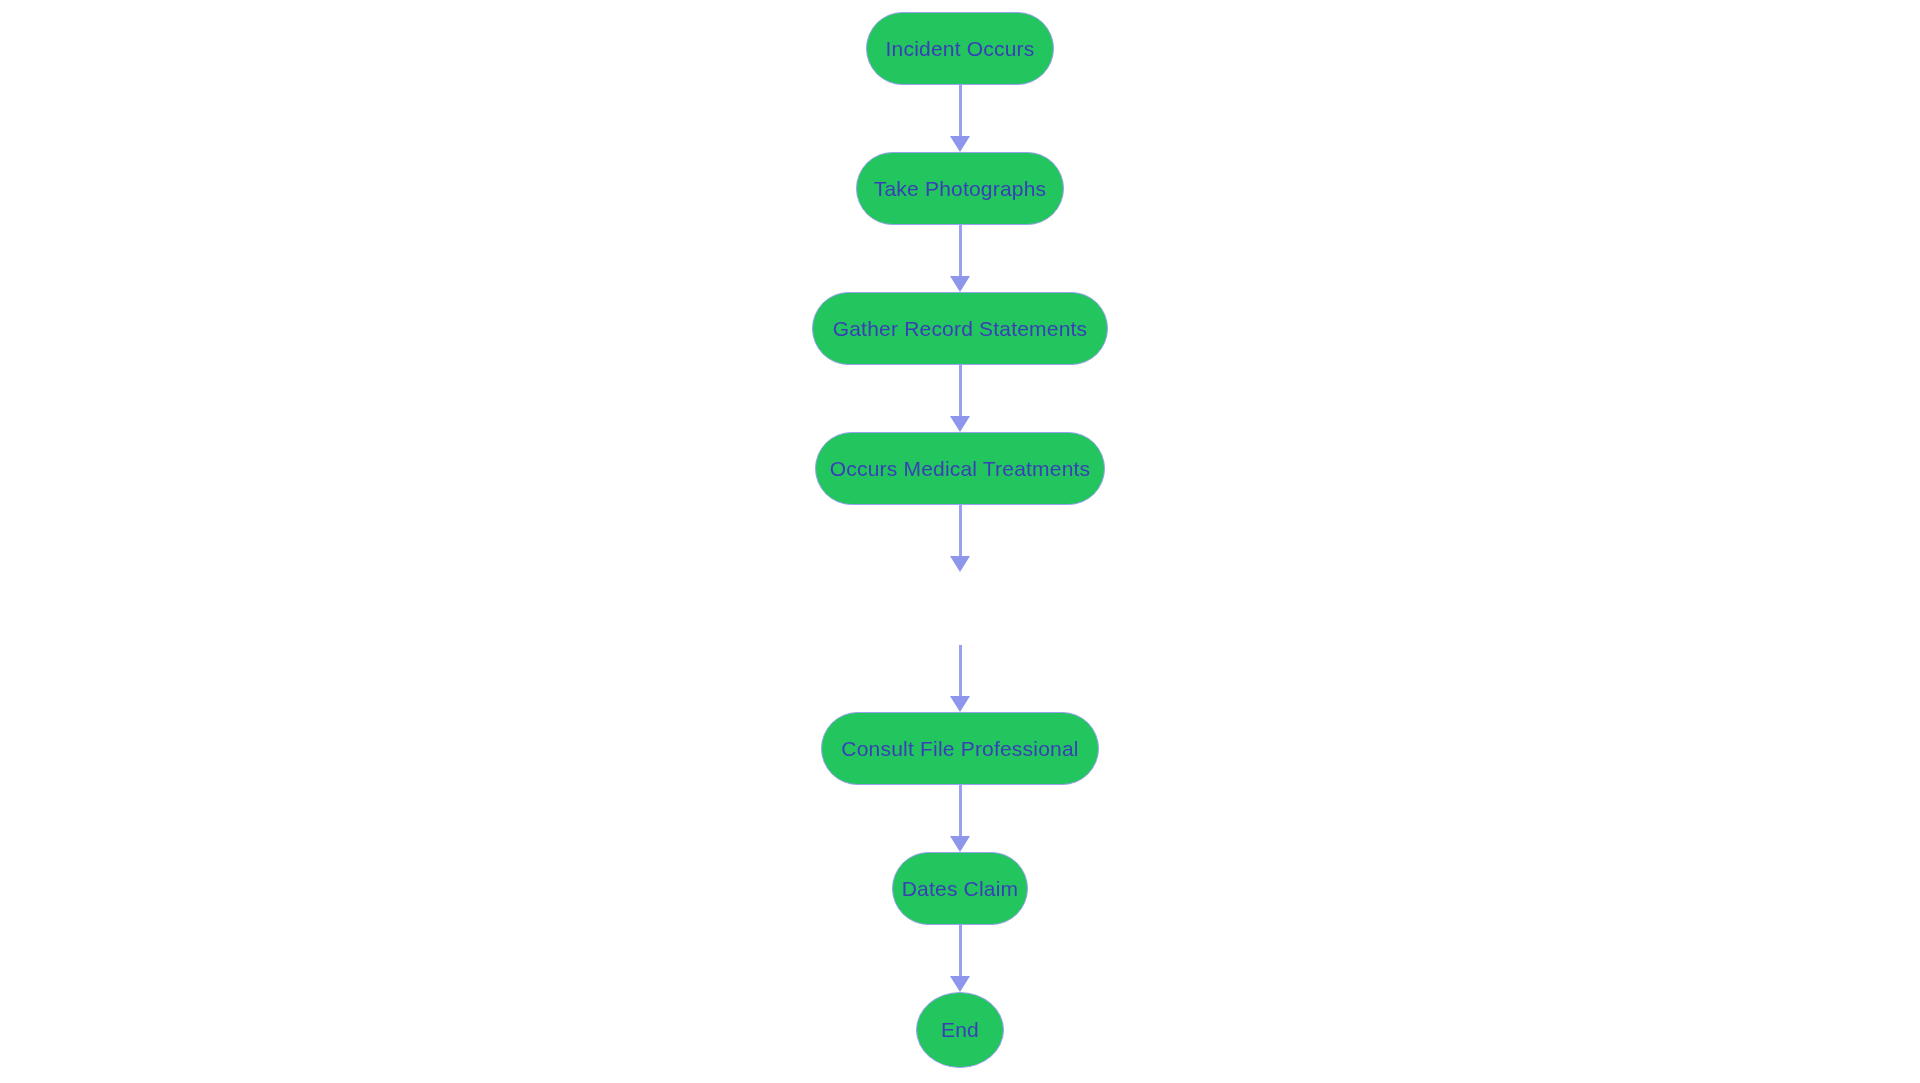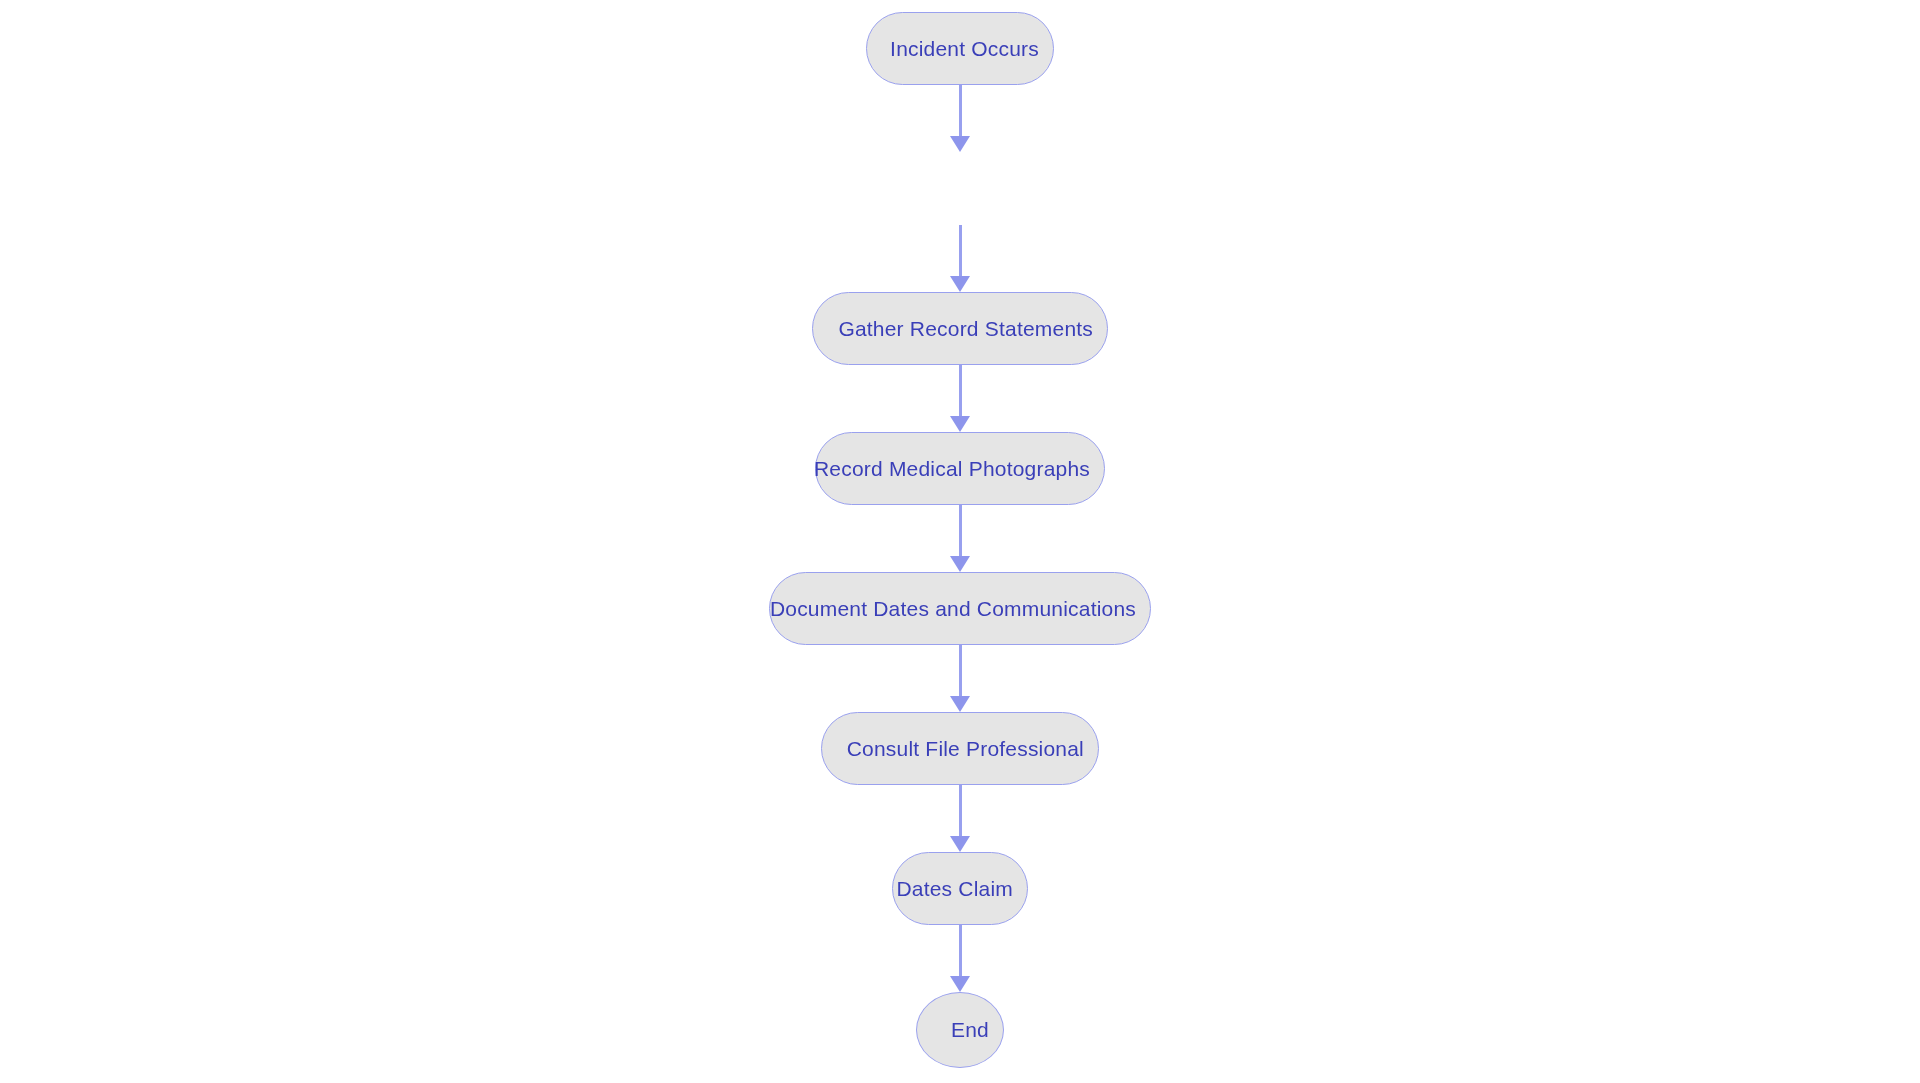--- a/index.html
+++ b/index.html
@@ -13,26 +13,26 @@
     width: 1920px;
     height: 1083px;
     background: #ffffff;
     overflow: hidden;
   }
   .node {
     position: absolute;
     left: 50%;
     transform: translateX(-50%);
     height: 73px;
-    background: #e5e5e5;
+    background: #22c55e;
     border: 1.5px solid #9aa1ee;
     border-radius: 37px;
     display: flex;
     align-items: center;
-    justify-content: flex-end;
+    justify-content: center;
     box-sizing: border-box;
   }
   .node-label {
     color: #3a3fb8;
     font-size: 21px;
     letter-spacing: 0.2px;
     white-space: nowrap;
     text-align: center;
     padding: 0 14px;
   }
@@ -83,47 +83,47 @@
 
   <div class="node n1">
     <span class="node-label">Incident Occurs</span>
   </div>
 
   <div class="arrow a1">
     <div class="shaft"></div>
     <div class="head"></div>
   </div>
 
+  <div class="node n2">
+    <span class="node-label">Take Photographs</span>
+  </div>
 
   <div class="arrow a2">
     <div class="shaft"></div>
     <div class="head"></div>
   </div>
 
   <div class="node n3">
     <span class="node-label">Gather Record Statements</span>
   </div>
 
   <div class="arrow a3">
     <div class="shaft"></div>
     <div class="head"></div>
   </div>
 
   <div class="node n4">
-    <span class="node-label">Record Medical Photographs</span>
+    <span class="node-label">Occurs Medical Treatments</span>
   </div>
 
   <div class="arrow a4">
     <div class="shaft"></div>
     <div class="head"></div>
   </div>
 
-  <div class="node n5">
-    <span class="node-label">Document Dates and Communications</span>
-  </div>
 
   <div class="arrow a5">
     <div class="shaft"></div>
     <div class="head"></div>
   </div>
 
   <div class="node n6">
     <span class="node-label">Consult File Professional</span>
   </div>
 

